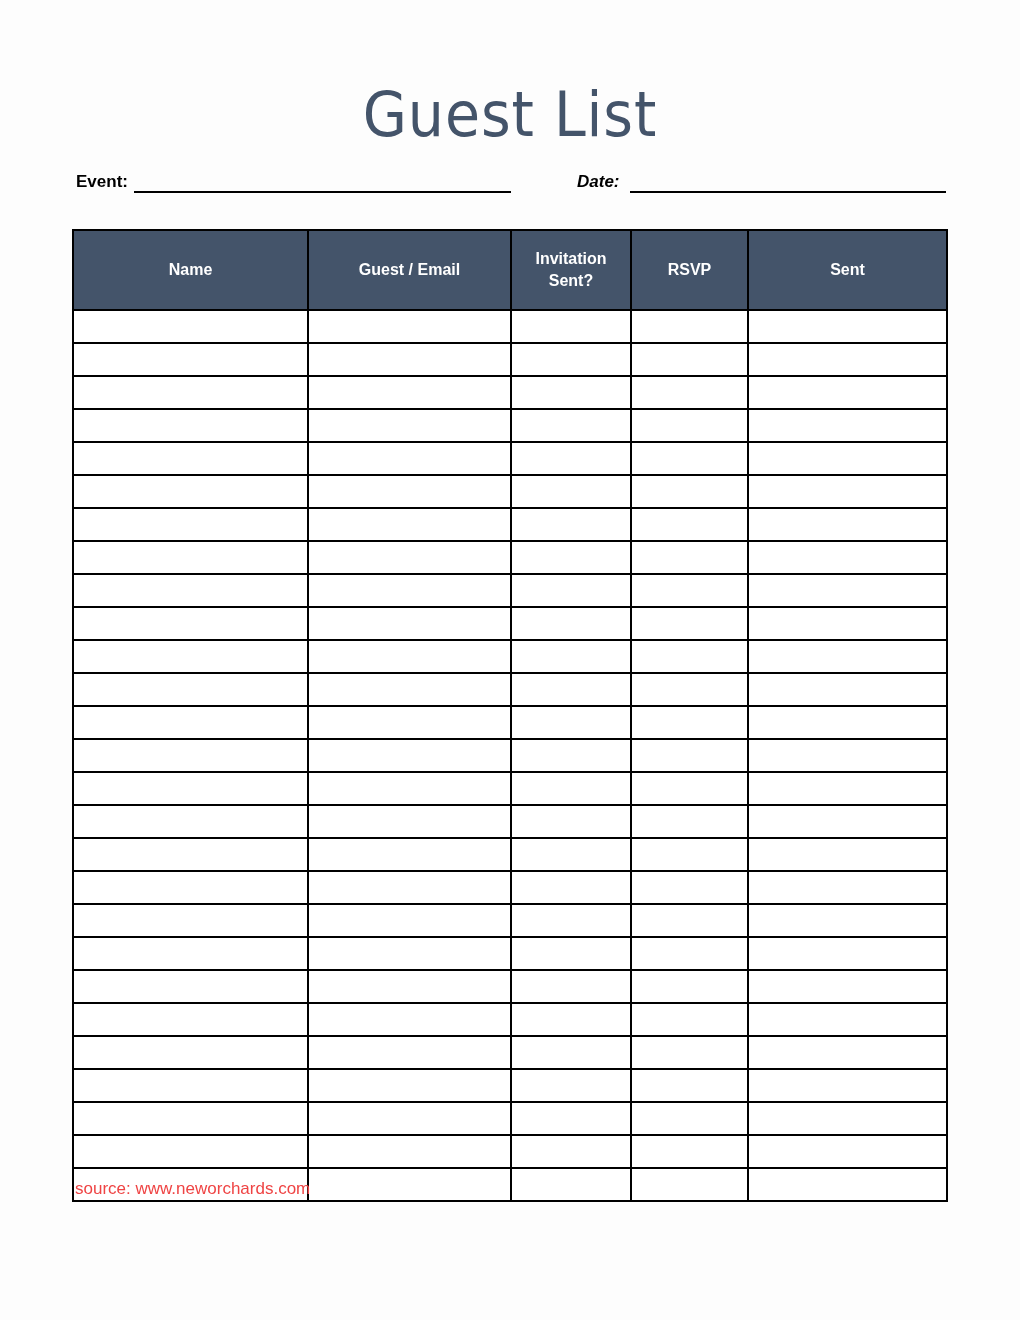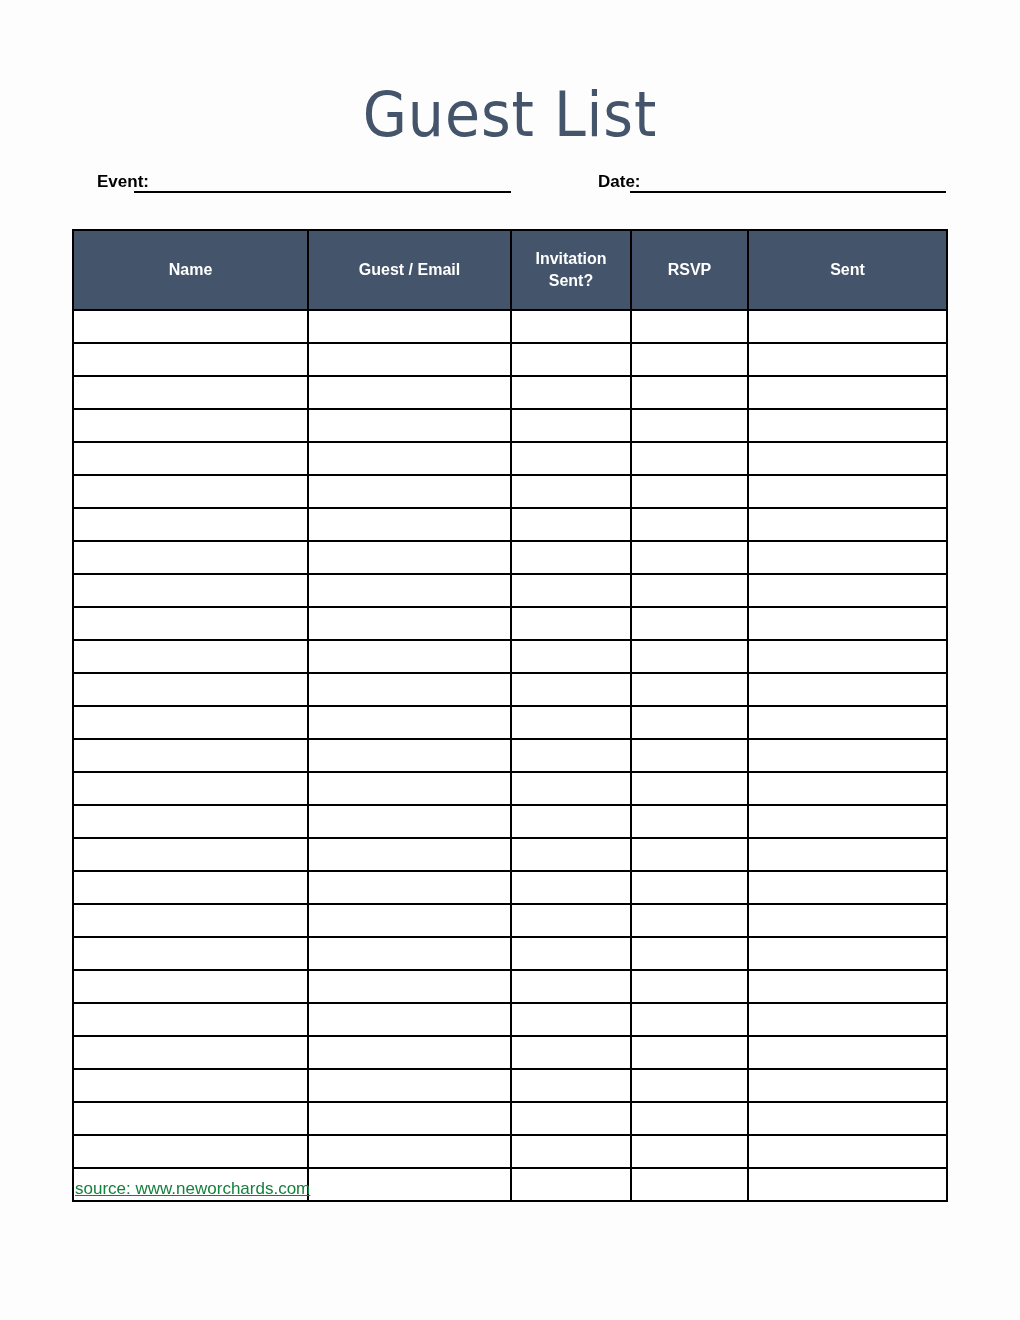--- a/index.html
+++ b/index.html
@@ -1,33 +1,33 @@
 <!DOCTYPE html>
 <html><head>
 <meta charset="utf-8">
 <style>
   html, body { margin: 0; padding: 0; background: #fdfdfd; }
   body { width: 1020px; height: 1320px; position: relative; font-family: "Liberation Sans", sans-serif; }
   .title { position: absolute; top: 78px; left: 0; width: 1020px; text-align: center; font-family: "DejaVu Sans", sans-serif; font-size: 62px; color: #44546a; letter-spacing: 1px; font-weight: normal; transform: scaleX(0.92); }
-  .field-label { position: absolute; top: 172px; font-size: 17px; font-weight: bold; color: #000; margin-left: 21px; }
+  .field-label { position: absolute; top: 172px; font-size: 17px; font-weight: bold; color: #000; }
   .field-line { position: absolute; top: 191px; height: 0; border-bottom: 2px solid #000; }
   table { position: absolute; left: 72px; top: 229px; width: 874px; border-collapse: collapse; table-layout: fixed; }
   th { background: #44546a; color: #fff; font-size: 16px; font-weight: bold; height: 46px; border: 2px solid #000; padding: 8px; line-height: 22px; }
   td { height: 31px; border: 2px solid #000; padding: 0; background: #fff; }
-  .source { position: absolute; left: 75px; top: 1179px; font-size: 17px; color: #15803d; text-decoration: underline; }
+  .source { position: absolute; left: 75px; top: 1179px; font-size: 17px; color: #ef4444; }
 </style>
 </head>
 <body>
 
 <div class="title">Guest List</div>
 
 <div class="field-label" style="left:76px;">Event:</div>
 <div class="field-line" style="left:134px; width:377px;"></div>
 
-<div class="field-label" style="left:577px;">Date:</div>
+<div class="field-label" style="left:577px;font-style:italic;">Date:</div>
 <div class="field-line" style="left:630px; width:316px;"></div>
 
 <table>
   <colgroup>
     <col style="width:235px">
     <col style="width:203px">
     <col style="width:120px">
     <col style="width:117px">
     <col style="width:199px">
   </colgroup>

